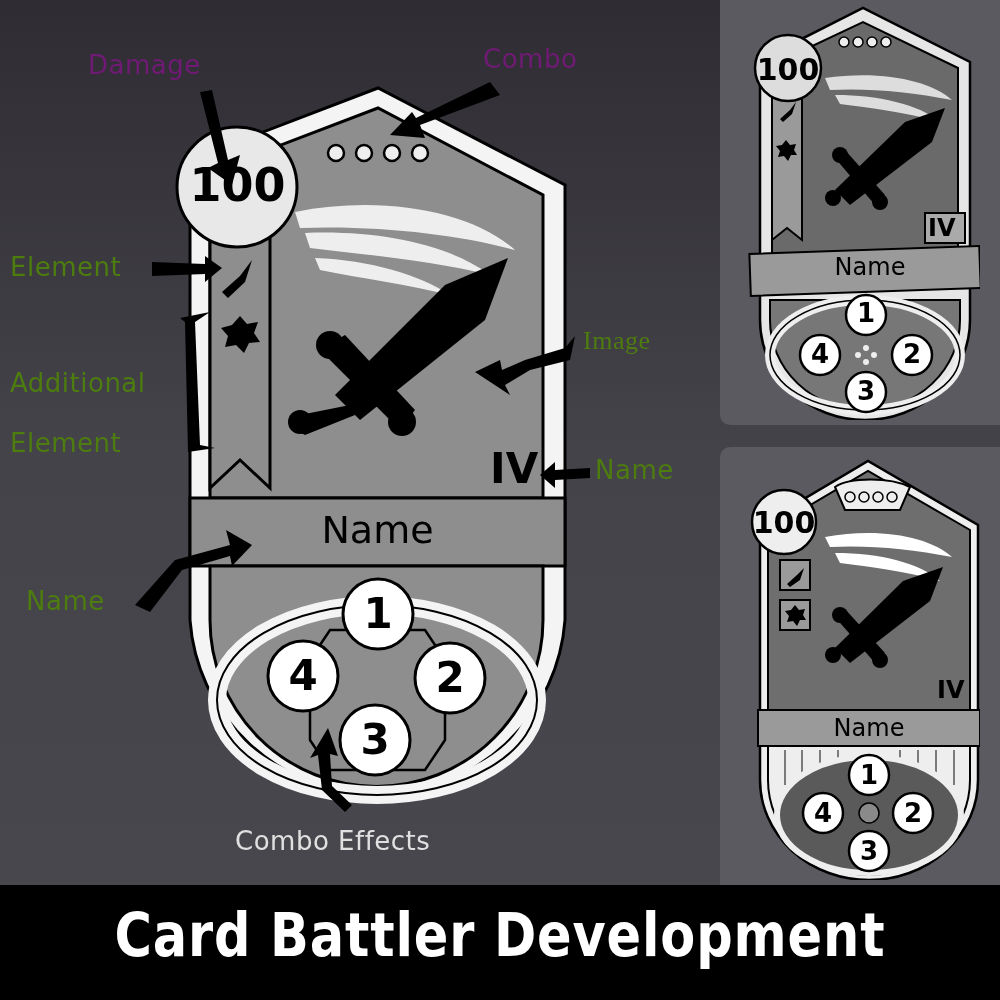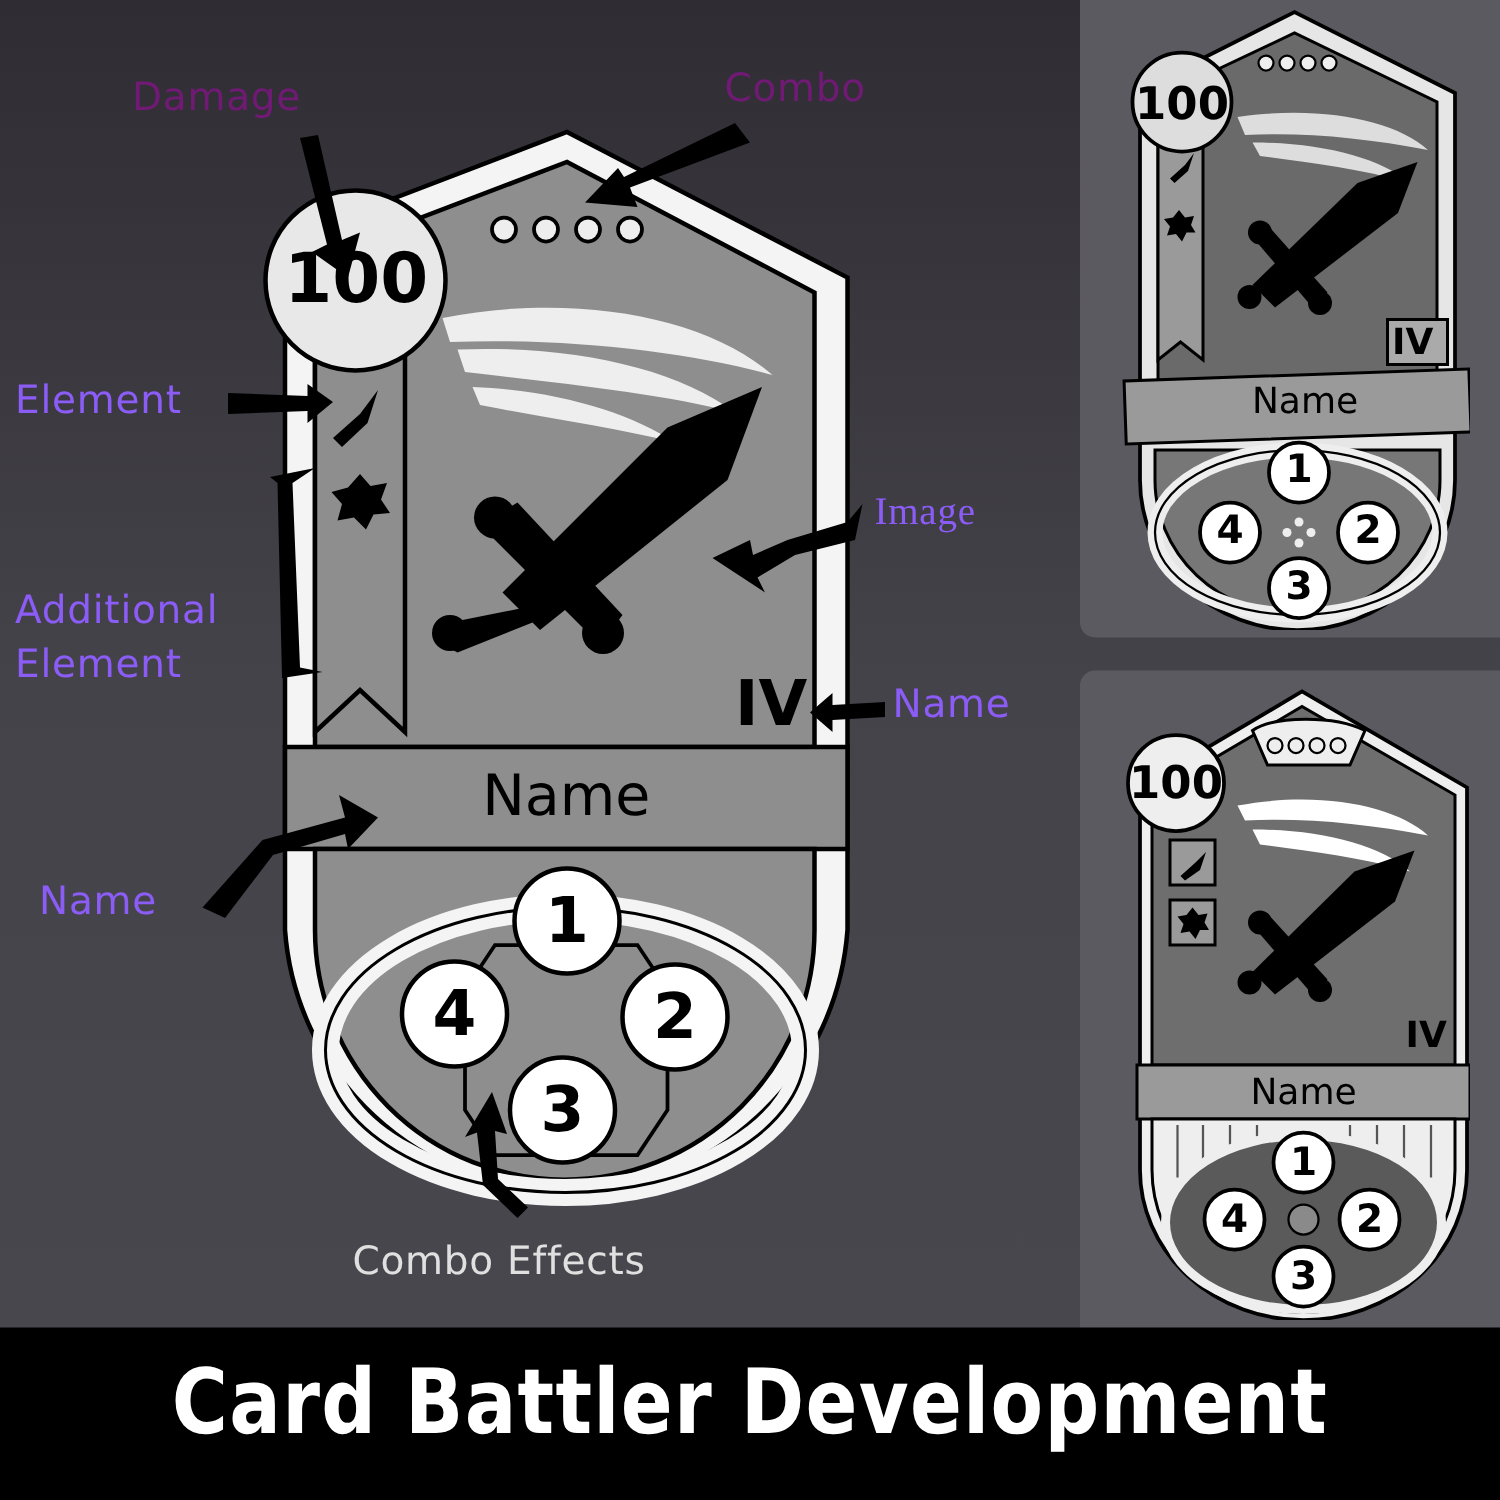--- a/index.html
+++ b/index.html
@@ -1,20 +1,20 @@
 <!DOCTYPE html>
 <html><head>
 <meta charset="utf-8">
 <style>
   html,body{margin:0;padding:0;}
   body{width:1000px;height:1000px;position:relative;overflow:hidden;
     background:linear-gradient(180deg,#2f2d33 0%,#45434a 45%,#4a484f 100%);
     font-family:"DejaVu Sans",sans-serif;}
   .abs{position:absolute;}
-  .label{position:absolute;color:#8b5cf6;font-family:"DejaVu Sans",sans-serif;font-size:26px;letter-spacing:0.5px;white-space:nowrap;}
+  .label{position:absolute;color:#4d7c0f;font-family:"DejaVu Sans",sans-serif;font-size:26px;letter-spacing:0.5px;white-space:nowrap;}
   .label.dim{color:#701a75;}
   .panel{position:absolute;background:#5b5a60;border-radius:10px;}
   .footer{position:absolute;left:0;top:885px;width:1000px;height:115px;background:#000;}
   .footer-title{position:absolute;left:0;top:900px;width:1000px;text-align:center;color:#fff;
     font-family:"DejaVu Sans",sans-serif;font-weight:bold;font-size:60px;letter-spacing:1px;transform:scaleX(0.85);}
 </style>
 </head>
 <body>
 
 <div class="panel" style="left:720px;top:0;width:280px;height:425px;border-radius:0 0 0 10px;"></div>
@@ -83,21 +83,21 @@
 <div class="abs" style="left:490px;top:444px;font-size:42px;font-weight:bold;color:#000;">IV</div>
 <div class="abs" style="left:190px;top:508px;width:375px;text-align:center;font-size:38px;color:#000;">Name</div>
 <div class="abs" style="left:353px;top:589px;width:50px;text-align:center;font-size:42px;font-weight:bold;">1</div>
 <div class="abs" style="left:425px;top:653px;width:50px;text-align:center;font-size:42px;font-weight:bold;">2</div>
 <div class="abs" style="left:350px;top:715px;width:50px;text-align:center;font-size:42px;font-weight:bold;">3</div>
 <div class="abs" style="left:278px;top:651px;width:50px;text-align:center;font-size:42px;font-weight:bold;">4</div>
 
 <div class="label dim" style="left:88px;top:50px;">Damage</div>
 <div class="label dim" style="left:483px;top:44px;">Combo</div>
 <div class="label" style="left:10px;top:252px;">Element</div>
-<div class="label" style="left:10px;top:392px;">Additional</div>
+<div class="label" style="left:10px;top:368px;">Additional</div>
 <div class="label" style="left:10px;top:428px;">Element</div>
 <div class="label" style="left:583px;top:326px;font-family:Liberation Serif, serif;">Image</div>
 <div class="label" style="left:595px;top:455px;">Name</div>
 <div class="label" style="left:26px;top:586px;">Name</div>
 <div class="label" style="left:235px;top:826px;color:#e0e0e0;">Combo Effects</div>
 
 <svg class="abs" style="left:740px;top:0" width="240" height="420" viewBox="0 0 240 420">
   <path d="M20,60 L123,8 L230,62 L230,320 A105,100 0 0 1 20,320 Z" fill="#e6e6e6" stroke="#000" stroke-width="2.5"></path>
   <path d="M32,65 L123,22 L218,68 L218,262 L32,262 Z" fill="#6a6a6a" stroke="#000" stroke-width="2"></path>
   <g fill="#eee" stroke="#000" stroke-width="1.5">

